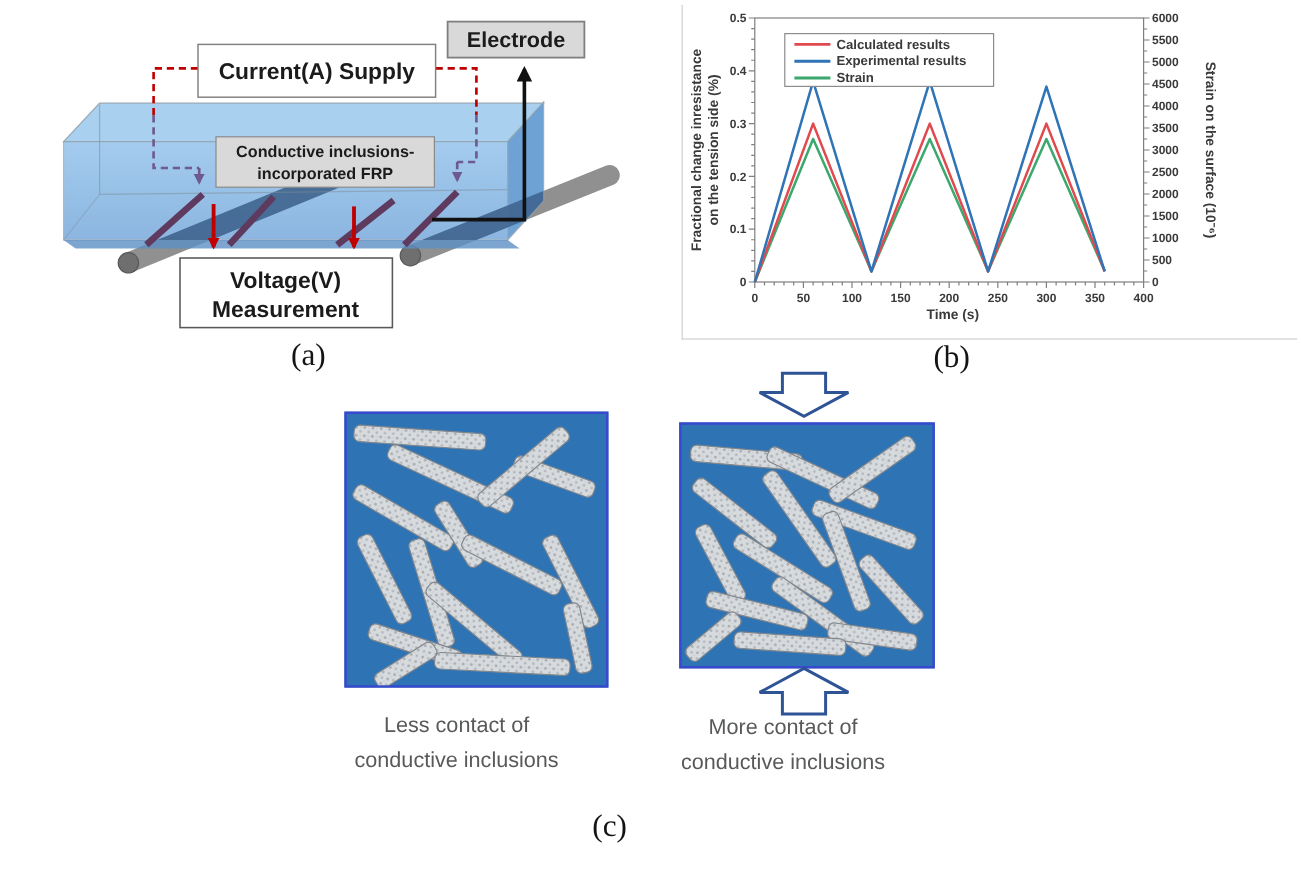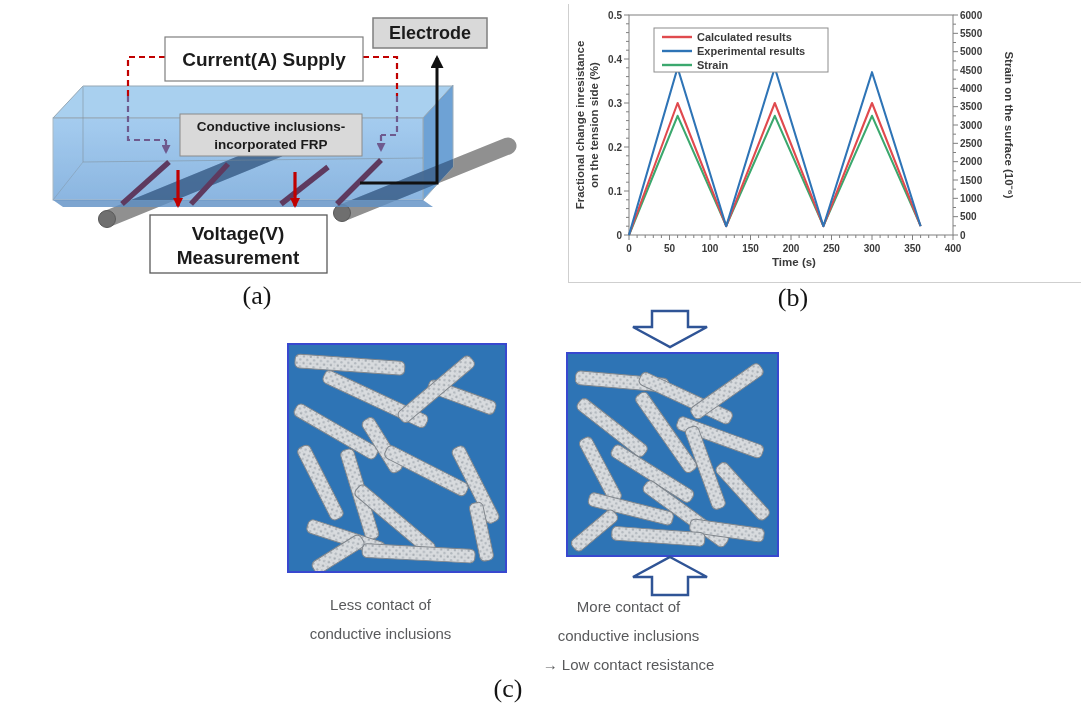--- a/index.html
+++ b/index.html
@@ -5,21 +5,21 @@
   html,body{margin:0;padding:0}
   body{width:1084px;height:725px;position:relative;background:#ffffff;
        font-family:"Liberation Sans",sans-serif;overflow:hidden}
   .abs{position:absolute}
   .caption{position:absolute;font-family:"Liberation Serif",serif;font-size:26px;
            color:#141414;text-align:center;width:70px}
   .chartbox{position:absolute;left:568px;top:4px;width:512px;height:278px;
             border-left:1px solid #cfcfcf;border-bottom:1px solid #cfcfcf;background:#fff}
   .matrix{position:absolute;background:#2E74B5;border:2px solid #3848CF;box-sizing:border-box}
   .matrix svg{display:block;width:100%;height:100%}
-  .ctext{position:absolute;width:245px;text-align:center;font-size:15px;line-height:29px;
+  .ctext{position:absolute;width:245px;text-align:center;font-size:18px;line-height:29px;
          color:#58595B}
   .tick{font-weight:700;font-size:10px;fill:#3a3a3a}
   .axtitle{font-weight:700;font-size:11.5px;fill:#3a3a3a}
   .legtext{font-weight:700;font-size:11px;fill:#3a3a3a}
   .albl{font-weight:600;fill:#1b1b1b}
 </style>
 </head>
 <body>
 
 <svg class="abs" style="left:0;top:0" width="540" height="316" viewBox="0 0 540 316">
@@ -381,19 +381,18 @@
 
 <svg class="abs" style="left:632px;top:554px" width="80" height="44" viewBox="0 0 80 44">
   <path d="M38,3 L75,23 L56,23 L56,41 L20,41 L20,23 L1,23 Z" fill="#ffffff" stroke="#2F5496" stroke-width="2.5" stroke-linejoin="miter"></path>
 </svg>
 
 <div class="ctext" style="left:258px;top:590px">
   <div>Less contact of</div>
   <div>conductive inclusions</div>
 </div>
 
-<div class="ctext" style="left:506px;top:592px">
+<div class="ctext" style="left:530px;top:592px">
   <div>More contact of</div>
   <div>conductive inclusions</div>
-  <div>→ Low contact resistance</div>
 </div>
 
 <div class="caption" style="left:473px;top:674px">(c)</div>
 
 </body></html>

